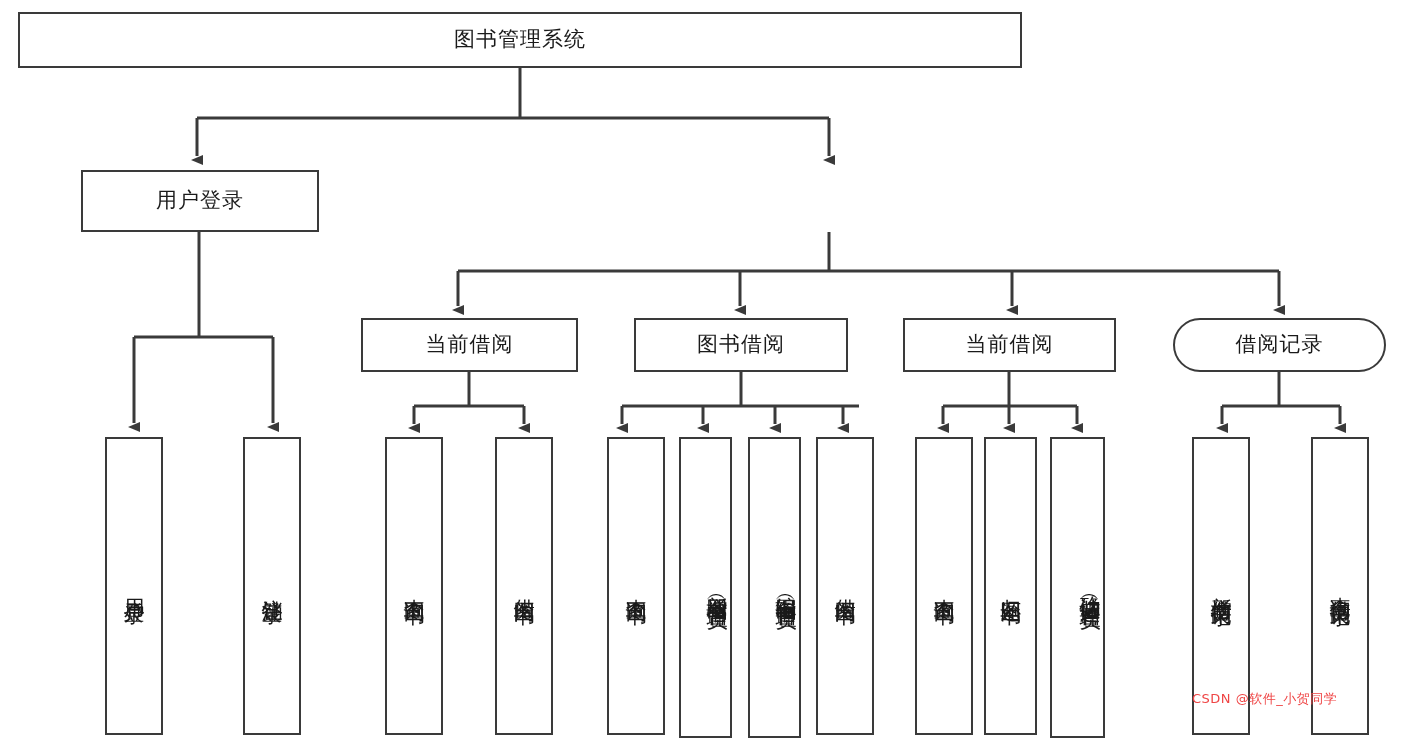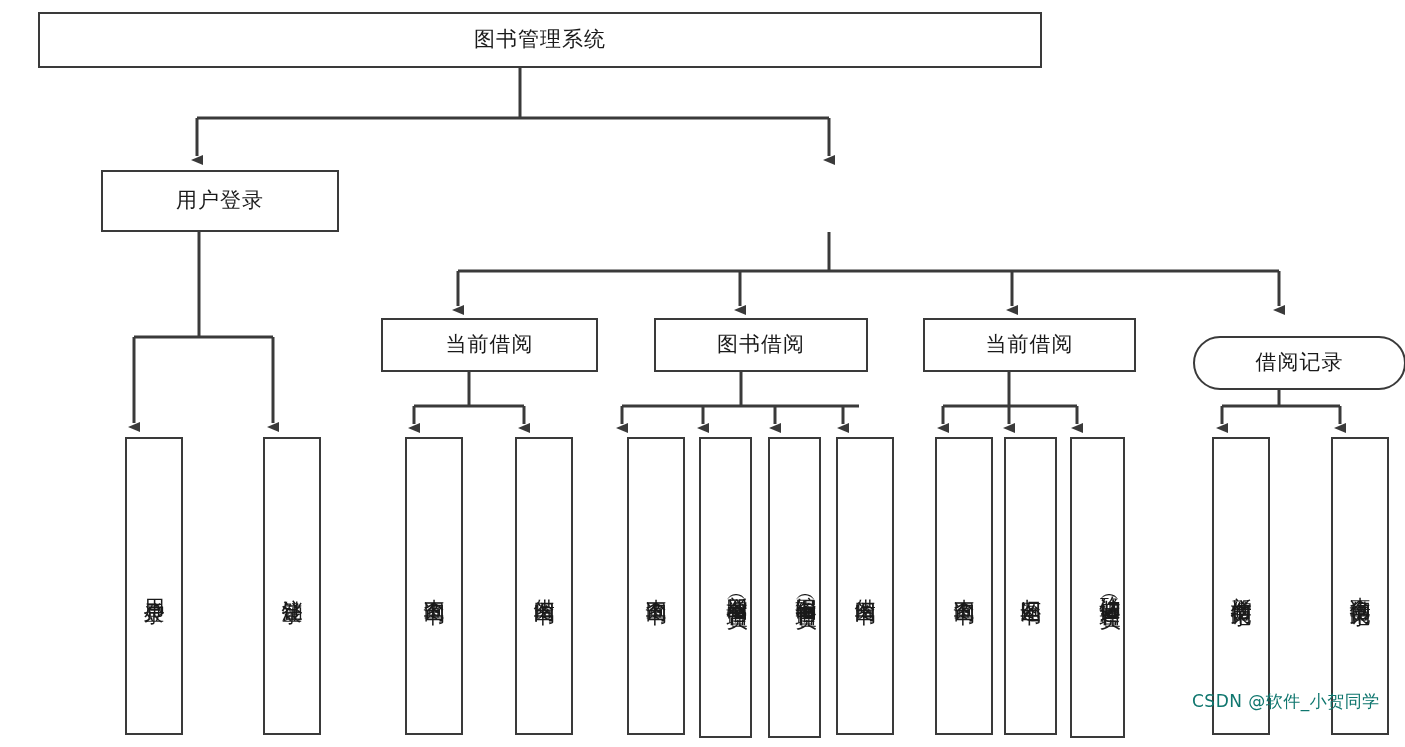--- a/index.html
+++ b/index.html
@@ -27,21 +27,20 @@
   }
   .node {
     position: absolute;
     box-sizing: border-box;
     border: 2px solid #3a3a3a;
     background: #ffffff;
     display: flex;
     align-items: center;
     justify-content: center;
     color: #1a1a1a;
-    margin-left: 20px;
   }
   .node.h {
     font-size: 21px;
     letter-spacing: 1px;
     line-height: 1.2;
   }
   .node.v {
     writing-mode: vertical-rl;
     text-orientation: upright;
     font-size: 21px;
@@ -55,22 +54,22 @@
   .node.v.top {
     align-items: flex-start;
   }
   .node.v.mid {
     align-items: center;
   }
   .watermark {
     position: absolute;
     left: 1192px;
     top: 690px;
-    font-size: 17px;
-    color: #0f766e;
+    font-size: 13px;
+    color: #ef4444;
     white-space: nowrap;
     letter-spacing: 0.5px;
   }
 </style>
 </head>
 <body>
 
 <div id="canvas">
 
   <svg class="edges" viewBox="0 0 1405 747">
@@ -135,21 +134,21 @@
 
   <div class="node h" style="left:361px; top:318px; width:217px; height:54px;">
     <span>当前借阅</span>
   </div>
   <div class="node h" style="left:634px; top:318px; width:214px; height:54px;text-align:center;">
     <span>图书借阅</span>
   </div>
   <div class="node h" style="left:903px; top:318px; width:213px; height:54px;">
     <span>当前借阅</span>
   </div>
-  <div class="node h" style="left:1173px; top:336px; width:213px; height:54px;border-radius:27px;">
+  <div class="node h" style="left:1173px; top:318px; width:213px; height:54px;border-radius:27px;">
     <span>借阅记录</span>
   </div>
 
   <div class="node v mid" style="left:105px; top:437px; width:58px; height:298px;">
     <span>用户登录</span>
   </div>
   <div class="node v mid" style="left:243px; top:437px; width:58px; height:298px;">
     <span>注销登录</span>
   </div>
 

